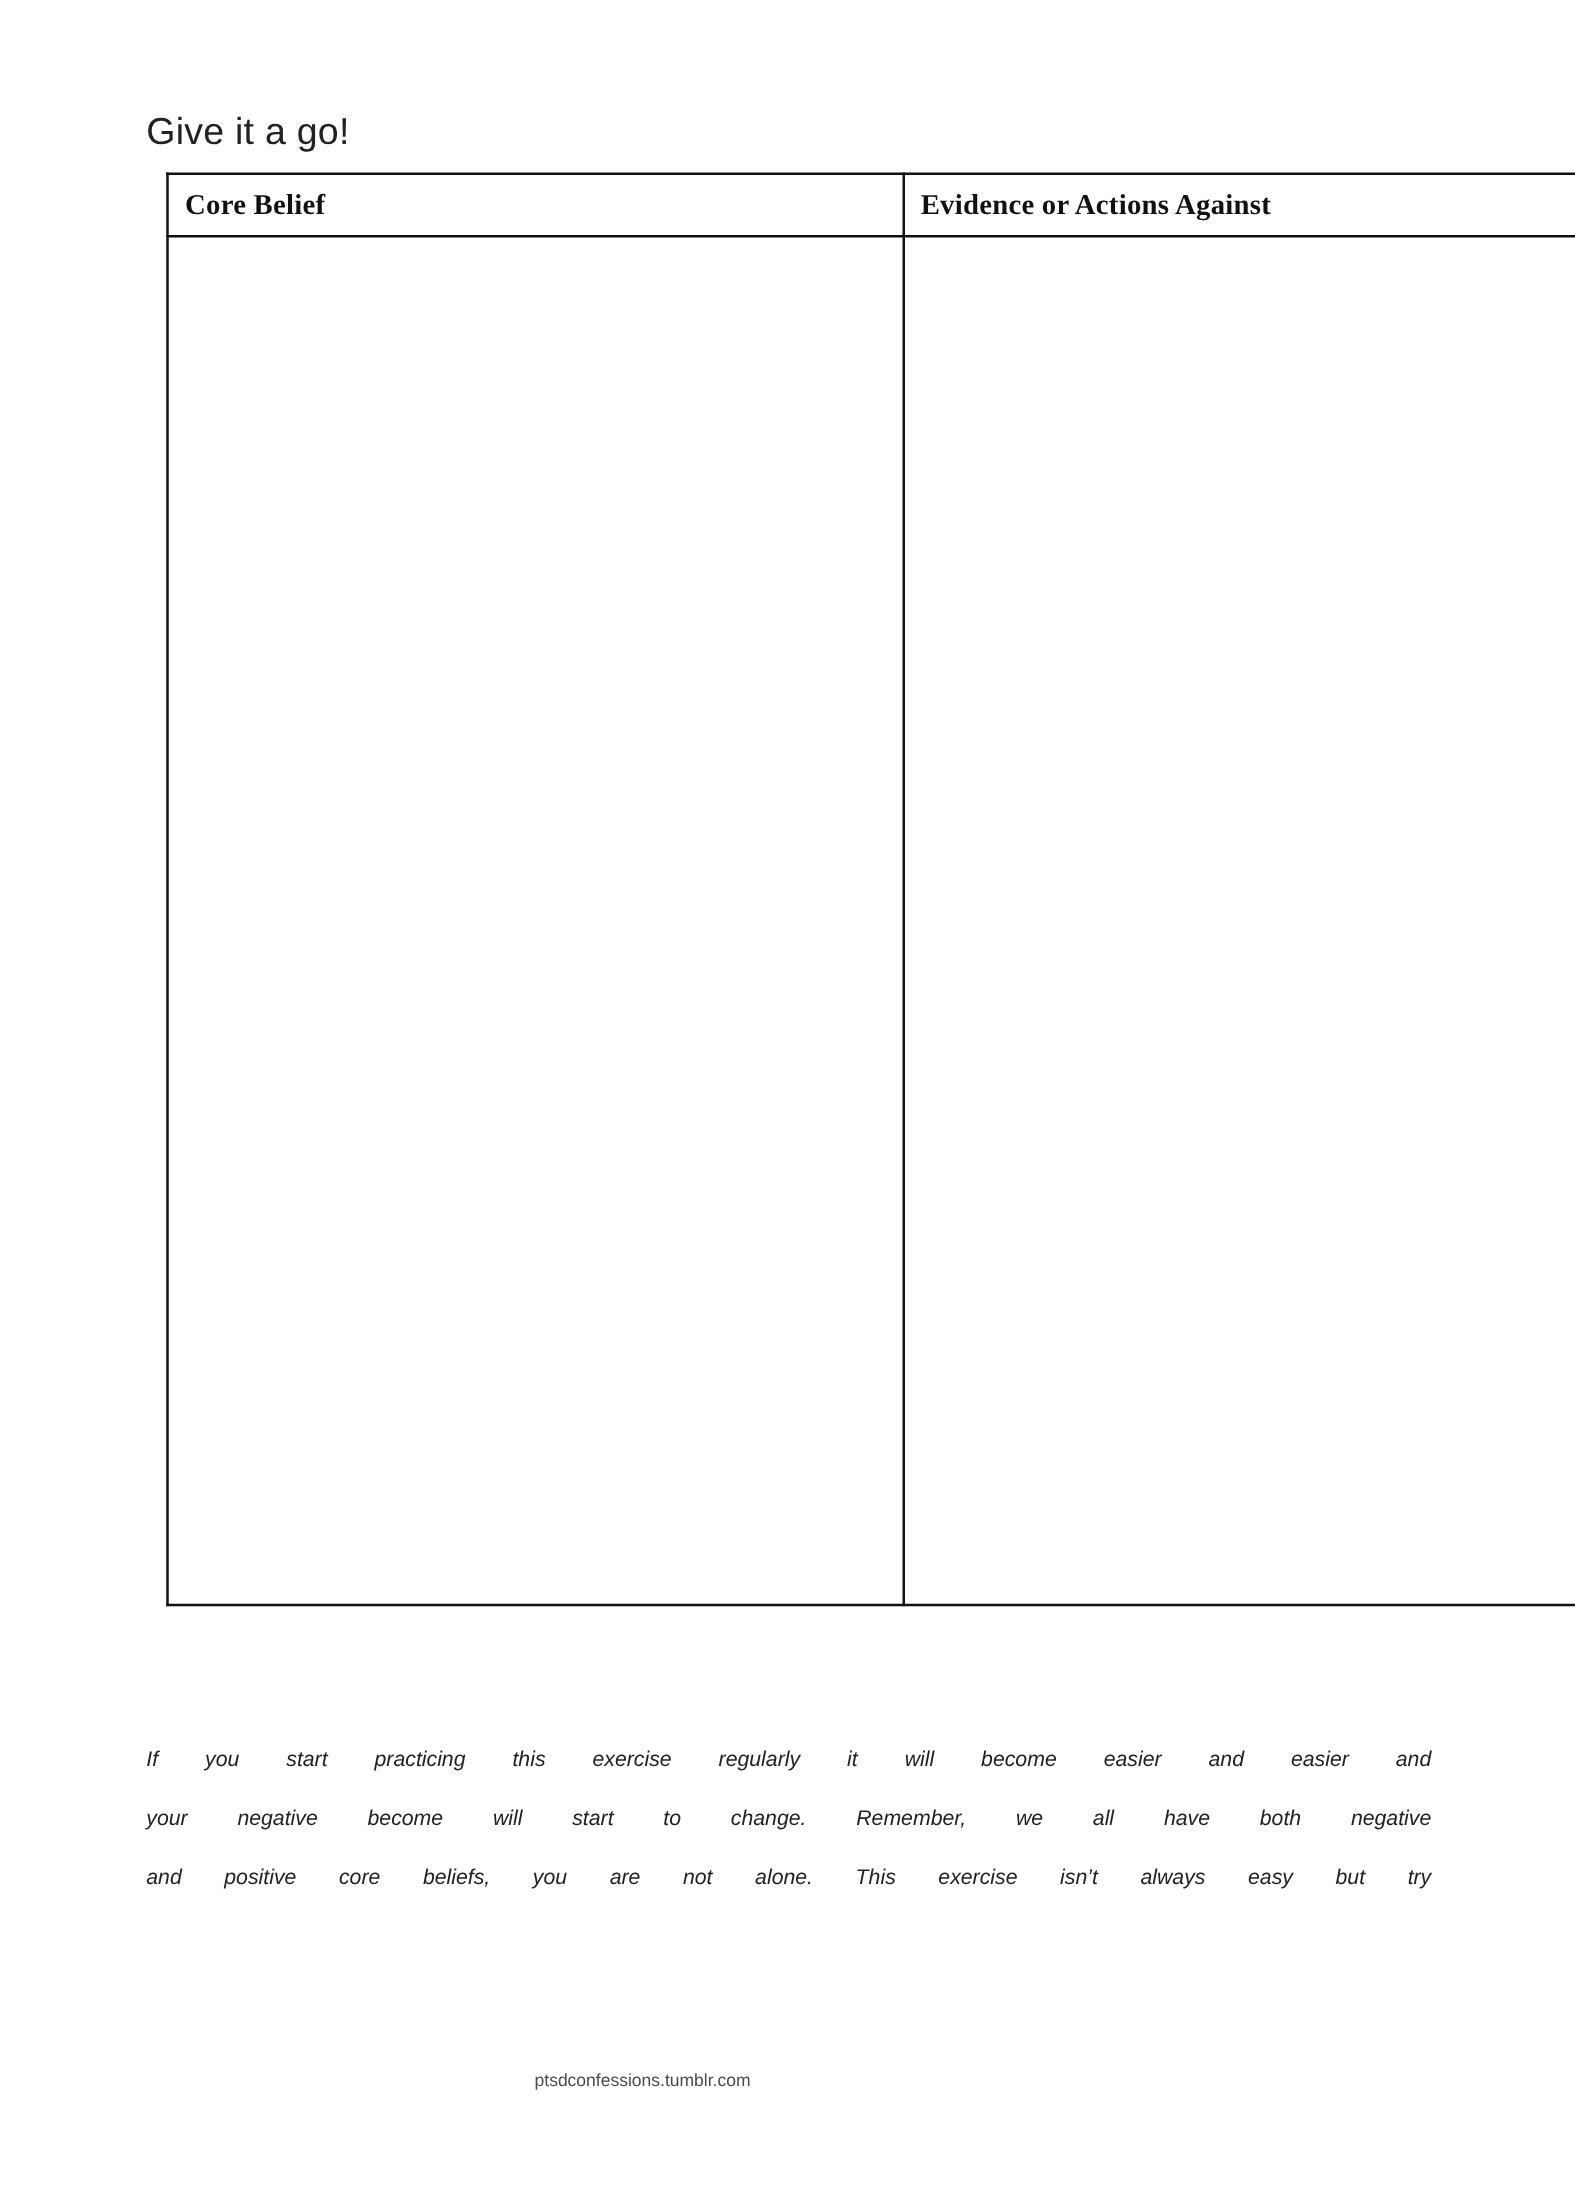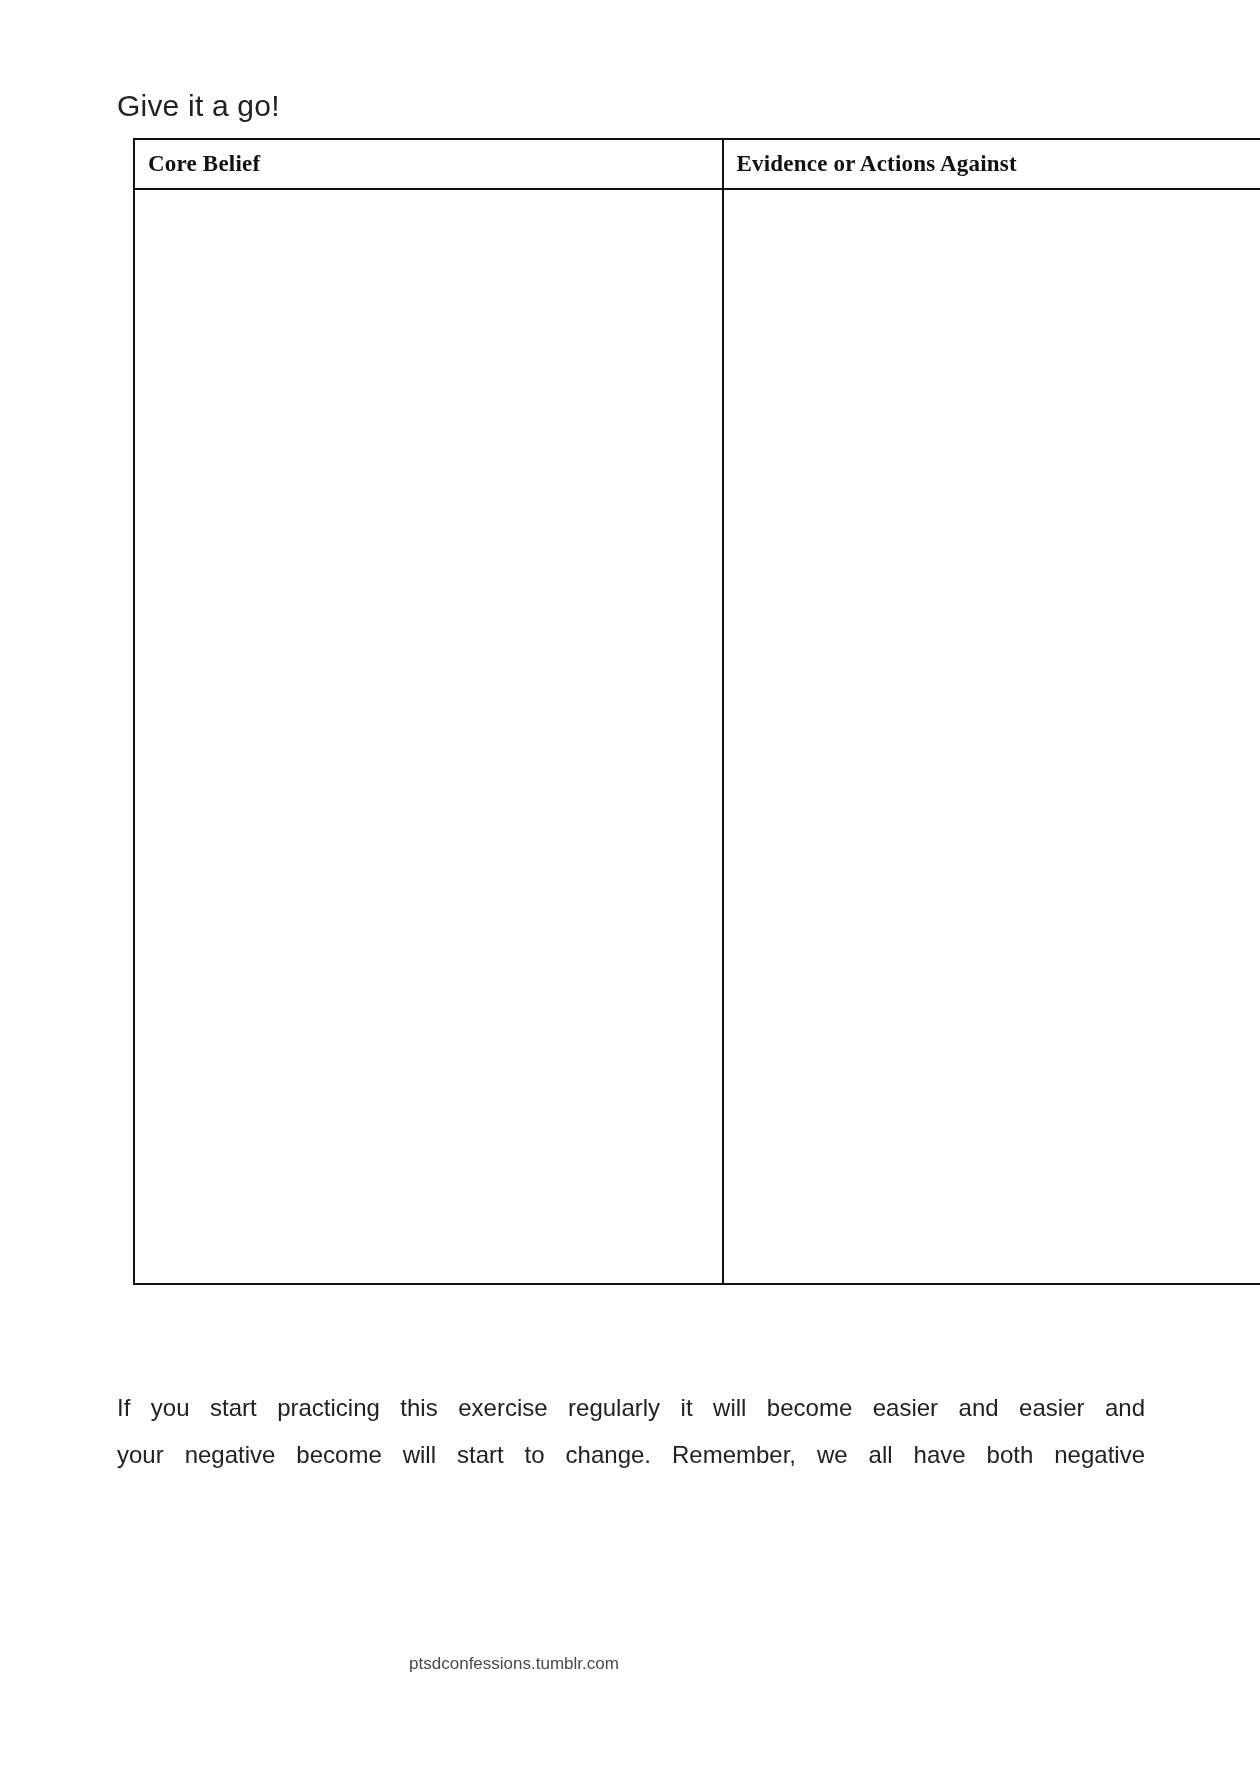--- a/index.html
+++ b/index.html
@@ -58,38 +58,39 @@
   }
   .belief-table td {
     height: 1093px;
     vertical-align: top;
   }
   .paragraph {
     position: absolute;
     left: 117px;
     top: 1384px;
     width: 1028px;
-    font-size: 24px;
+    font-size: 17px;
     line-height: 47px;
     color: var(--text);
+    font-style: italic;
   }
   .para-line {
     display: block;
   }
   .para-line.just {
     text-align: justify;
     text-align-last: justify;
   }
   .footer {
     position: absolute;
     left: 0;
     top: 1652px;
     width: 1028px;
     text-align: center;
-    font-size: 17px;
+    font-size: 14px;
     line-height: 24px;
     color: var(--footer);
   }
 </style>
 </head>
 <body>
 
 <div class="page">
 
   <div class="heading">Give it a go!</div>
@@ -105,17 +106,18 @@
       <tr>
         <td></td>
         <td></td>
       </tr>
     </tbody>
   </table>
 
   <div class="paragraph">
     <span class="para-line just">If you start practicing this exercise regularly it will become easier and easier and</span>
     <span class="para-line just">your negative become will start to change. Remember, we all have both negative</span>
+    <span class="para-line just">and positive core beliefs, you are not alone. This exercise isn’t always easy but try</span>
   </div>
 
   <div class="footer">ptsdconfessions.tumblr.com</div>
 
 </div>
 
 </body></html>

